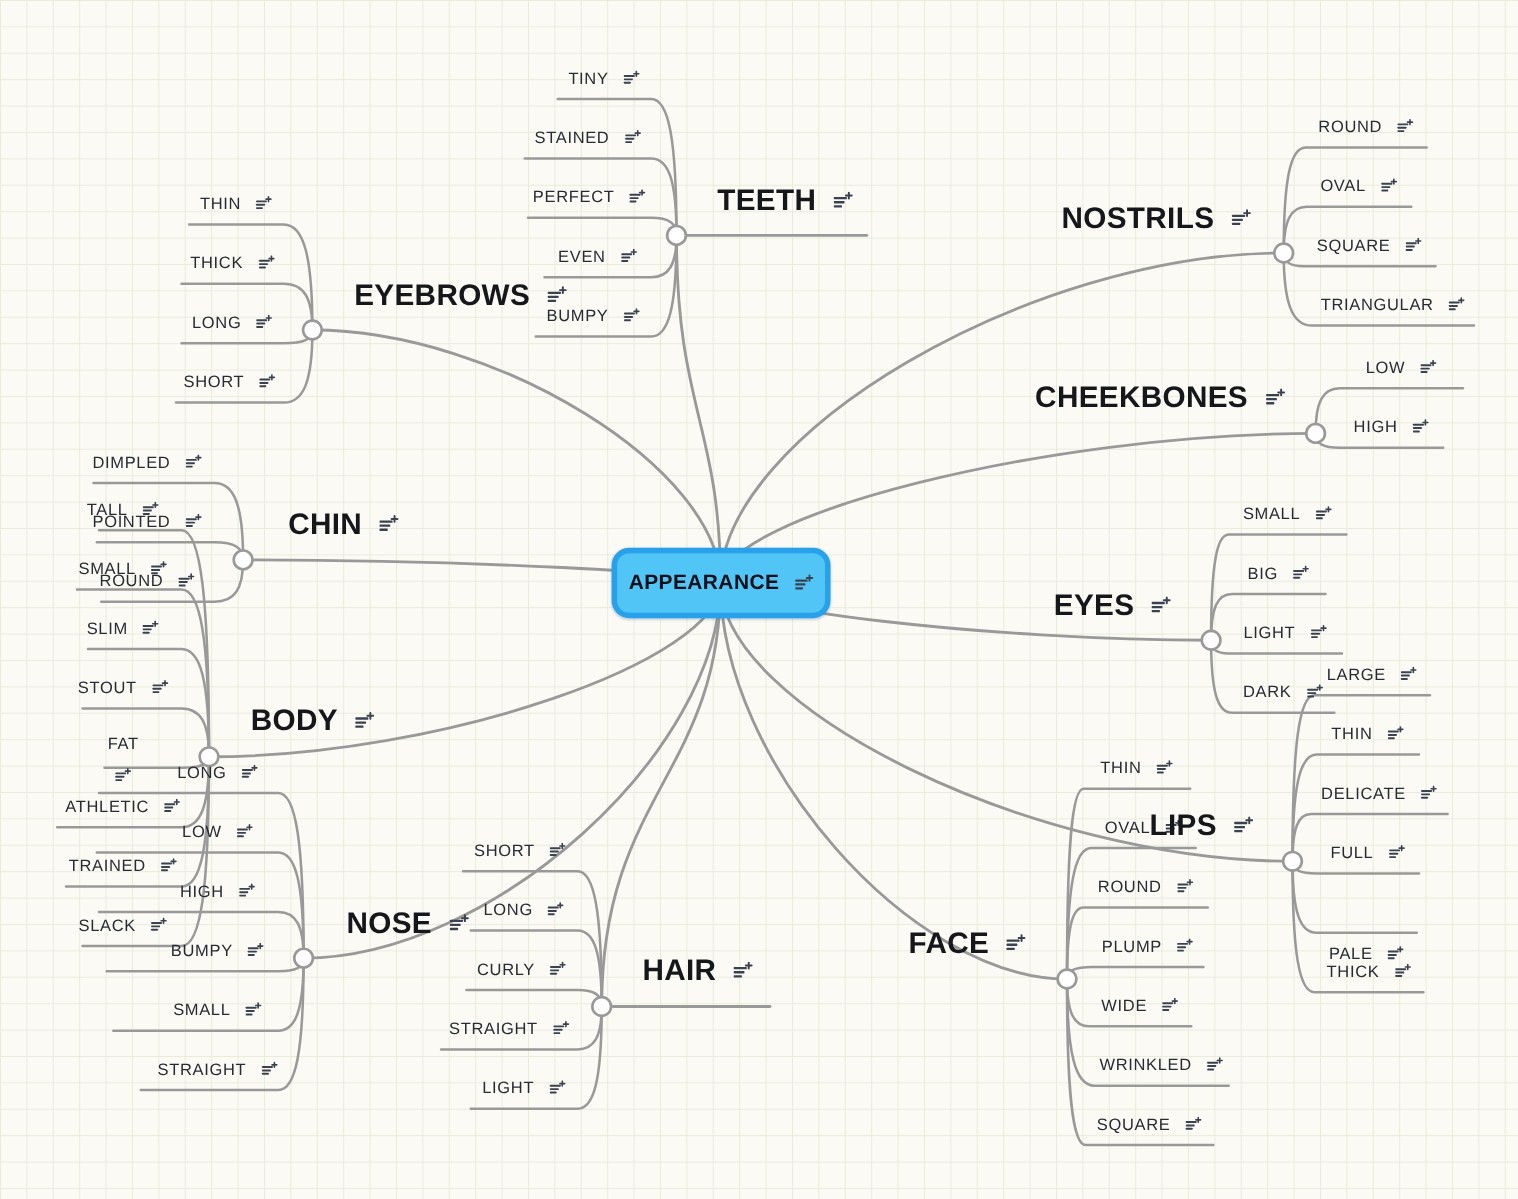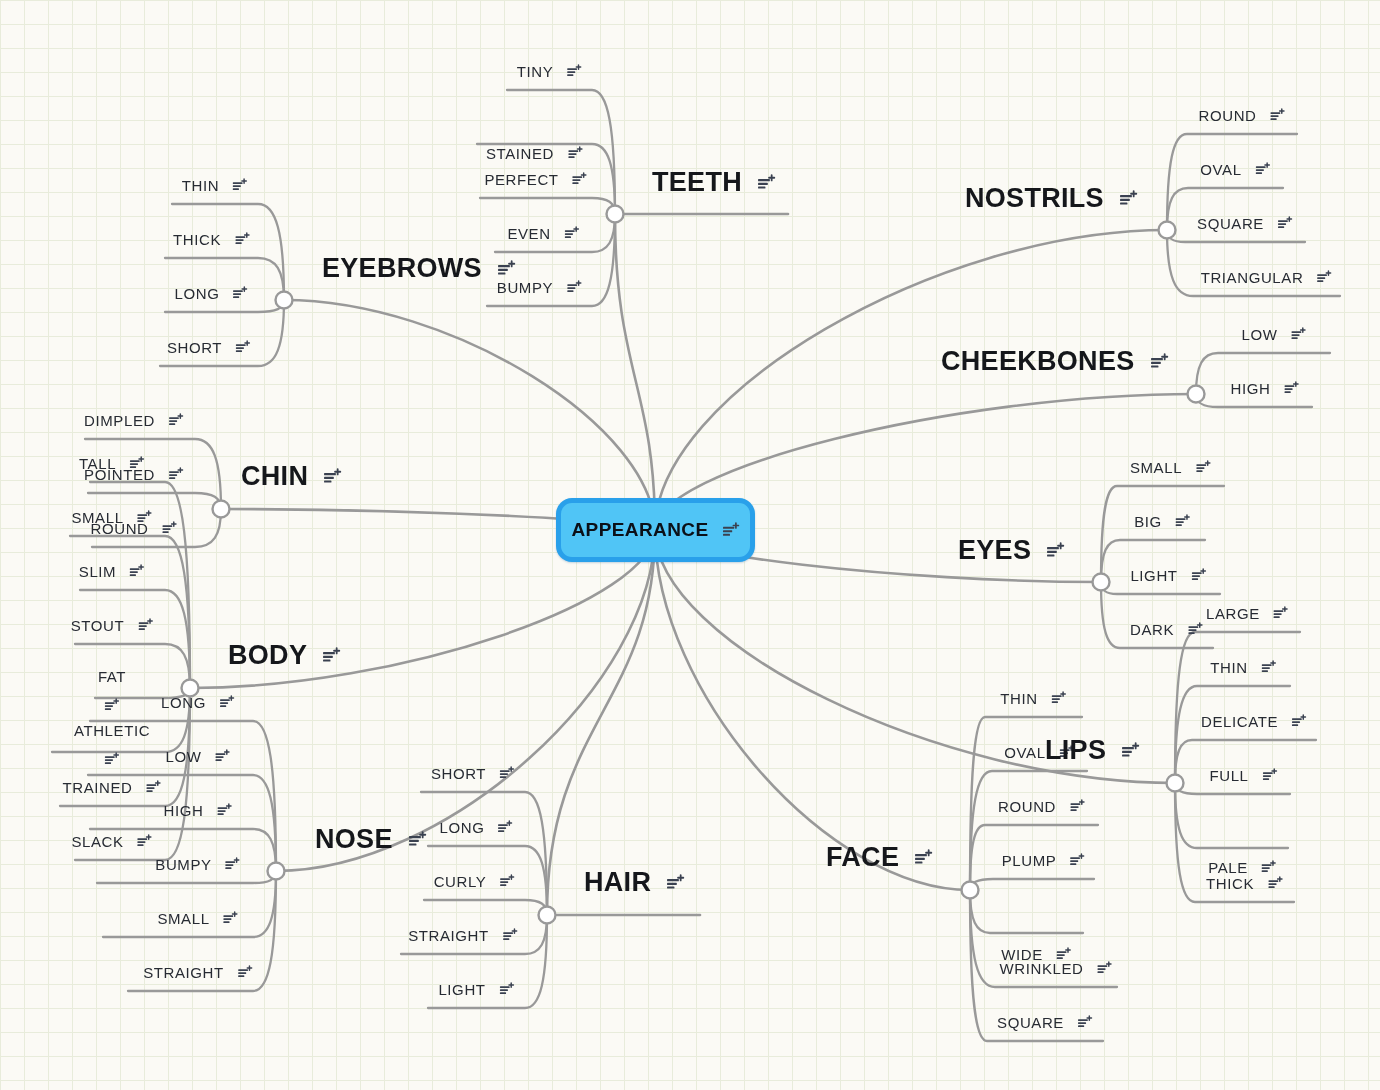--- a/index.html
+++ b/index.html
@@ -136,21 +136,21 @@
     </div>
     <div class="leaf" style="left: 549.5px; top: 60px;">
       <span class="leaf-label">TINY</span>
       <svg viewBox="0 0 18 16" width="16" height="14" class="note-icon">
         <rect x="1" y="4.8" width="11.2" height="2" rx="0.5" fill="#3a4150"></rect>
         <rect x="1" y="8.3" width="9.2" height="2" rx="0.5" fill="#3a4150"></rect>
         <rect x="1" y="11.8" width="7" height="2" rx="0.5" fill="#3a4150"></rect>
         <path d="M13.9 1 V6 M11.4 3.5 H16.4" stroke="#3a4150" stroke-width="1.7" stroke-linecap="round" fill="none"></path>
       </svg>
     </div>
-    <div class="leaf" style="left: 534.5px; top: 114px; margin-top: 28px;">
+    <div class="leaf" style="left: 534.5px; top: 114px;">
       <span class="leaf-label">STAINED</span>
       <svg viewBox="0 0 18 16" width="16" height="14" class="note-icon">
         <rect x="1" y="4.8" width="11.2" height="2" rx="0.5" fill="#3a4150"></rect>
         <rect x="1" y="8.3" width="9.2" height="2" rx="0.5" fill="#3a4150"></rect>
         <rect x="1" y="11.8" width="7" height="2" rx="0.5" fill="#3a4150"></rect>
         <path d="M13.9 1 V6 M11.4 3.5 H16.4" stroke="#3a4150" stroke-width="1.7" stroke-linecap="round" fill="none"></path>
       </svg>
     </div>
     <div class="leaf" style="left: 536px; top: 168px;">
       <span class="leaf-label">PERFECT</span>
@@ -397,21 +397,21 @@
     </div>
     <div class="leaf" style="left: 1043.5px; top: 849px;">
       <span class="leaf-label">PLUMP</span>
       <svg viewBox="0 0 18 16" width="16" height="14" class="note-icon">
         <rect x="1" y="4.8" width="11.2" height="2" rx="0.5" fill="#3a4150"></rect>
         <rect x="1" y="8.3" width="9.2" height="2" rx="0.5" fill="#3a4150"></rect>
         <rect x="1" y="11.8" width="7" height="2" rx="0.5" fill="#3a4150"></rect>
         <path d="M13.9 1 V6 M11.4 3.5 H16.4" stroke="#3a4150" stroke-width="1.7" stroke-linecap="round" fill="none"></path>
       </svg>
     </div>
-    <div class="leaf" style="left: 1036.5px; top: 943px; text-align: center;">
+    <div class="leaf" style="left: 1036.5px; top: 903px; text-align: center;">
       <span class="leaf-label">WIDE</span>
       <svg viewBox="0 0 18 16" width="16" height="14" class="note-icon">
         <rect x="1" y="4.8" width="11.2" height="2" rx="0.5" fill="#3a4150"></rect>
         <rect x="1" y="8.3" width="9.2" height="2" rx="0.5" fill="#3a4150"></rect>
         <rect x="1" y="11.8" width="7" height="2" rx="0.5" fill="#3a4150"></rect>
         <path d="M13.9 1 V6 M11.4 3.5 H16.4" stroke="#3a4150" stroke-width="1.7" stroke-linecap="round" fill="none"></path>
       </svg>
     </div>
     <div class="leaf" style="left: 1056px; top: 957px;">
       <span class="leaf-label">WRINKLED</span>
@@ -595,21 +595,21 @@
     </div>
     <div class="leaf" style="left: 112px; top: 668px; flex-direction: column;">
       <span class="leaf-label">FAT</span>
       <svg viewBox="0 0 18 16" width="16" height="14" class="note-icon">
         <rect x="1" y="4.8" width="11.2" height="2" rx="0.5" fill="#3a4150"></rect>
         <rect x="1" y="8.3" width="9.2" height="2" rx="0.5" fill="#3a4150"></rect>
         <rect x="1" y="11.8" width="7" height="2" rx="0.5" fill="#3a4150"></rect>
         <path d="M13.9 1 V6 M11.4 3.5 H16.4" stroke="#3a4150" stroke-width="1.7" stroke-linecap="round" fill="none"></path>
       </svg>
     </div>
-    <div class="leaf" style="left: 112px; top: 722px; flex-direction: column;">
+    <div class="leaf" style="left: 112px; top: 722px;">
       <span class="leaf-label">ATHLETIC</span>
       <svg viewBox="0 0 18 16" width="16" height="14" class="note-icon">
         <rect x="1" y="4.8" width="11.2" height="2" rx="0.5" fill="#3a4150"></rect>
         <rect x="1" y="8.3" width="9.2" height="2" rx="0.5" fill="#3a4150"></rect>
         <rect x="1" y="11.8" width="7" height="2" rx="0.5" fill="#3a4150"></rect>
         <path d="M13.9 1 V6 M11.4 3.5 H16.4" stroke="#3a4150" stroke-width="1.7" stroke-linecap="round" fill="none"></path>
       </svg>
     </div>
     <div class="leaf" style="left: 112px; top: 776px;">
       <span class="leaf-label">TRAINED</span>
@@ -622,21 +622,21 @@
     </div>
     <div class="leaf" style="left: 112px; top: 830px;">
       <span class="leaf-label">SLACK</span>
       <svg viewBox="0 0 18 16" width="16" height="14" class="note-icon">
         <rect x="1" y="4.8" width="11.2" height="2" rx="0.5" fill="#3a4150"></rect>
         <rect x="1" y="8.3" width="9.2" height="2" rx="0.5" fill="#3a4150"></rect>
         <rect x="1" y="11.8" width="7" height="2" rx="0.5" fill="#3a4150"></rect>
         <path d="M13.9 1 V6 M11.4 3.5 H16.4" stroke="#3a4150" stroke-width="1.7" stroke-linecap="round" fill="none"></path>
       </svg>
     </div>
-    <div class="topic" style="left: 241px; top: 459px;">
+    <div class="topic" style="left: 262px; top: 459px;">
       <span class="topic-label">CHIN</span>
       <svg viewBox="0 0 18 16" width="19" height="17" class="note-icon">
         <rect x="1" y="4.8" width="11.2" height="2" rx="0.5" fill="#3a4150"></rect>
         <rect x="1" y="8.3" width="9.2" height="2" rx="0.5" fill="#3a4150"></rect>
         <rect x="1" y="11.8" width="7" height="2" rx="0.5" fill="#3a4150"></rect>
         <path d="M13.9 1 V6 M11.4 3.5 H16.4" stroke="#3a4150" stroke-width="1.7" stroke-linecap="round" fill="none"></path>
       </svg>
     </div>
     <div class="leaf" style="left: 134px; top: 409px;">
       <span class="leaf-label">DIMPLED</span>

